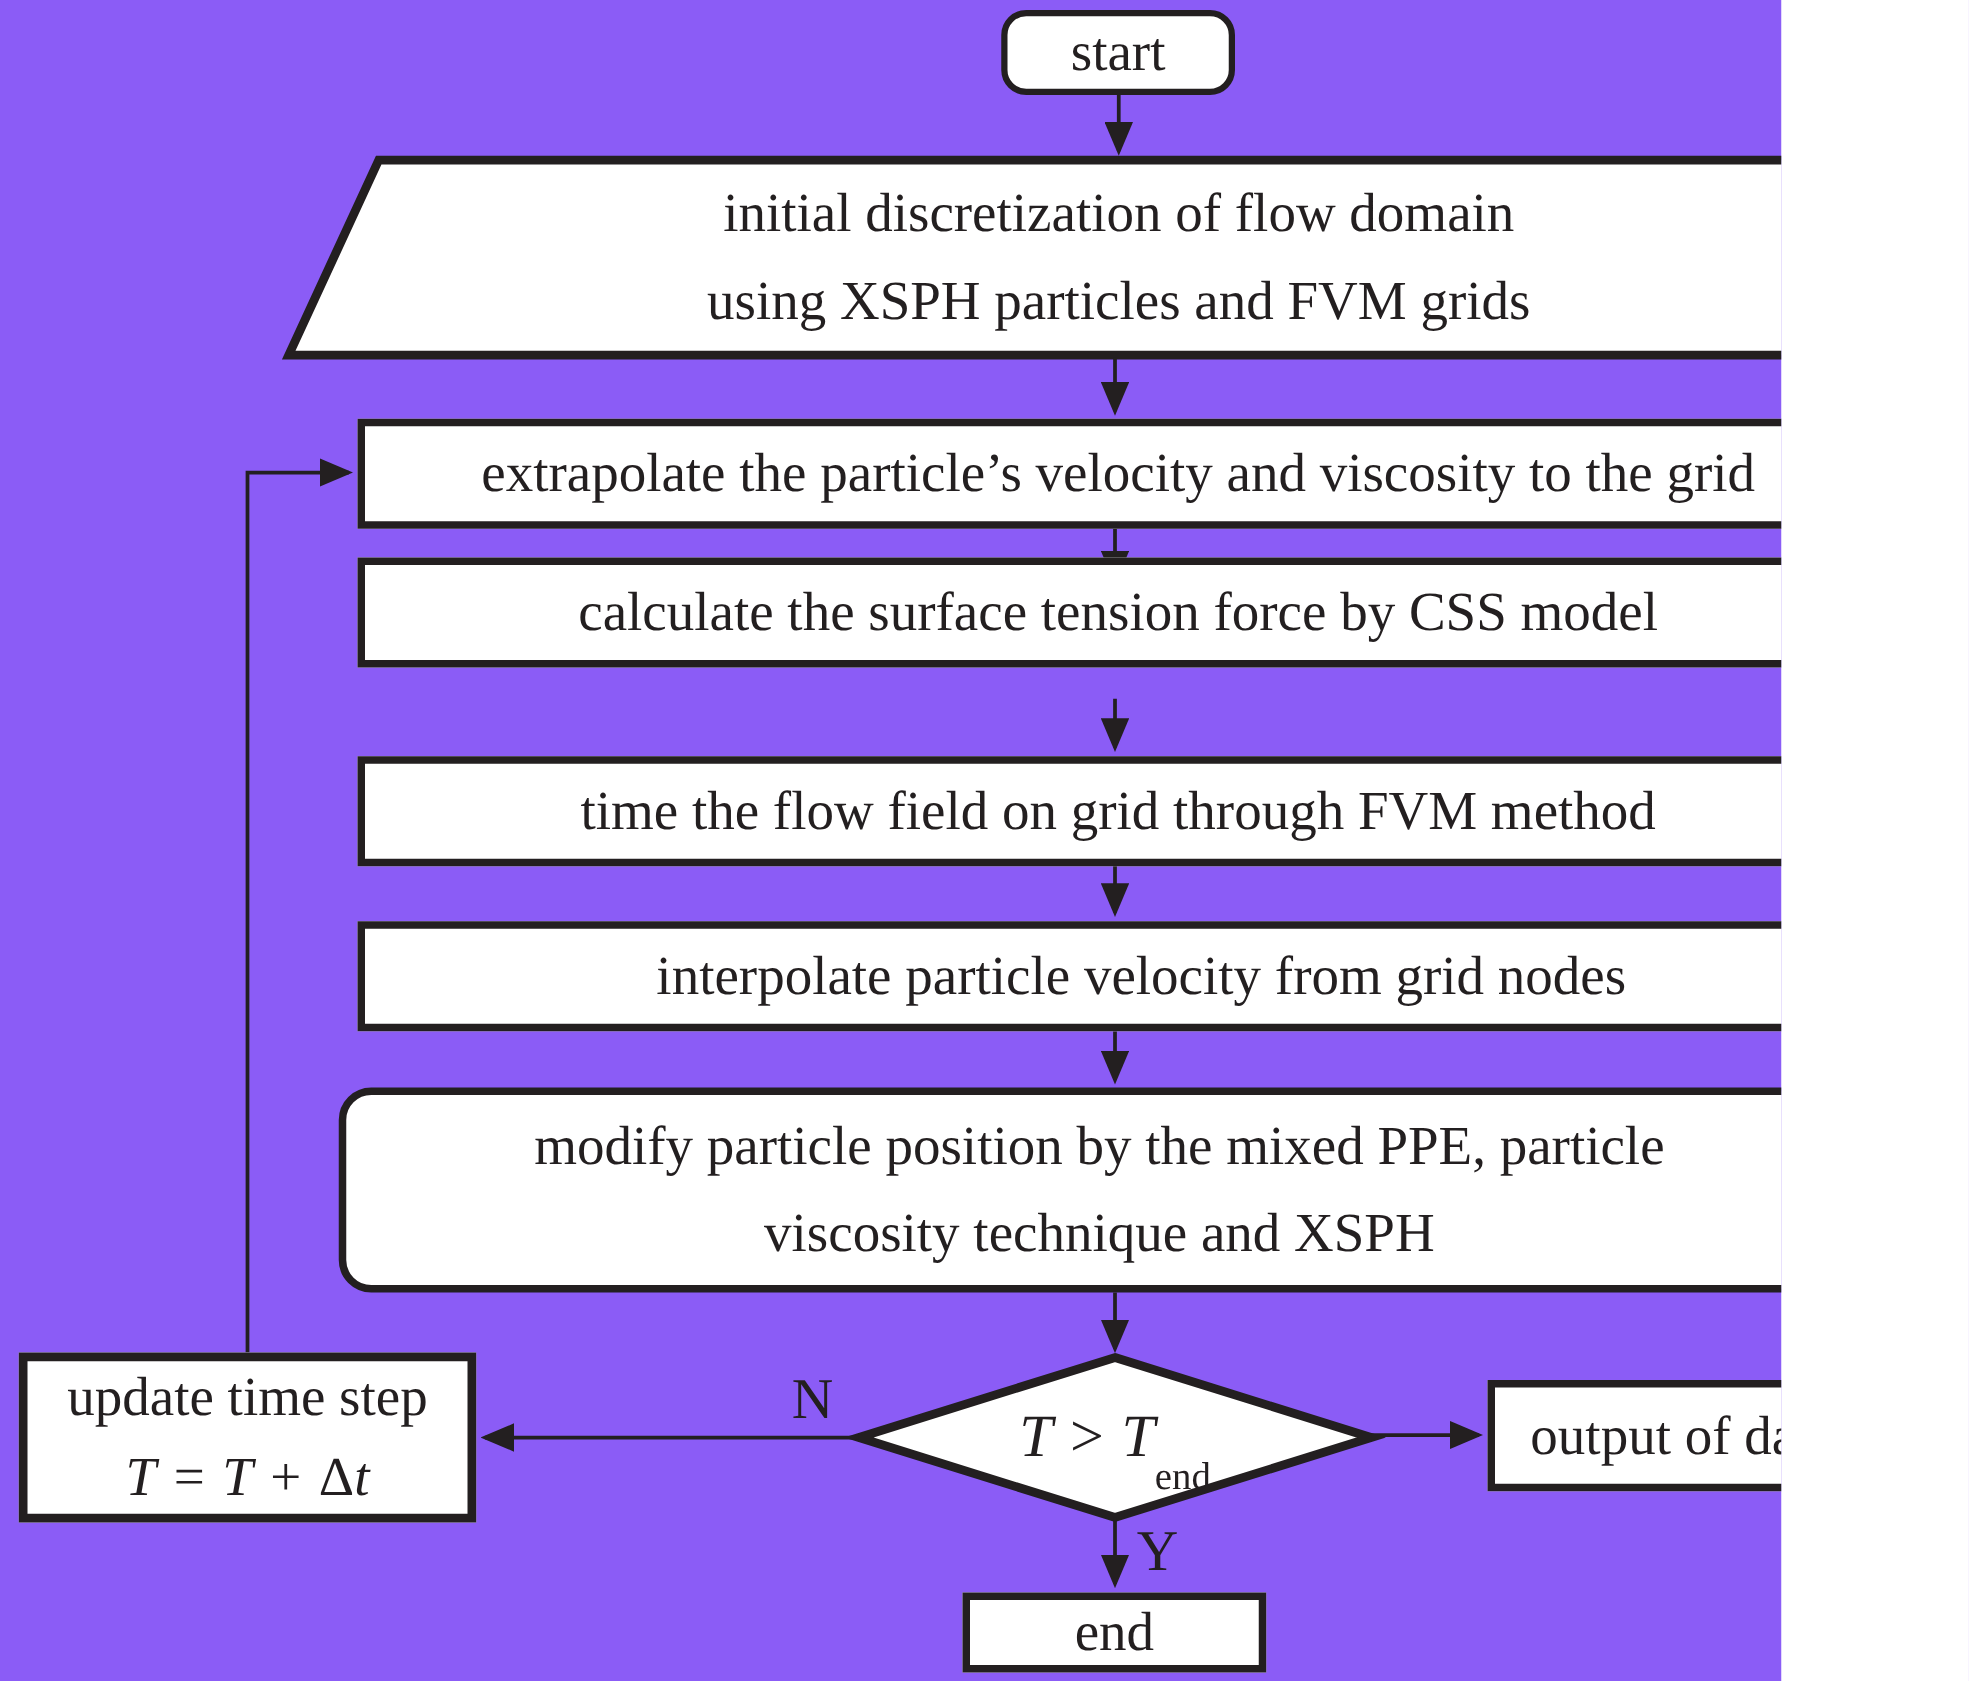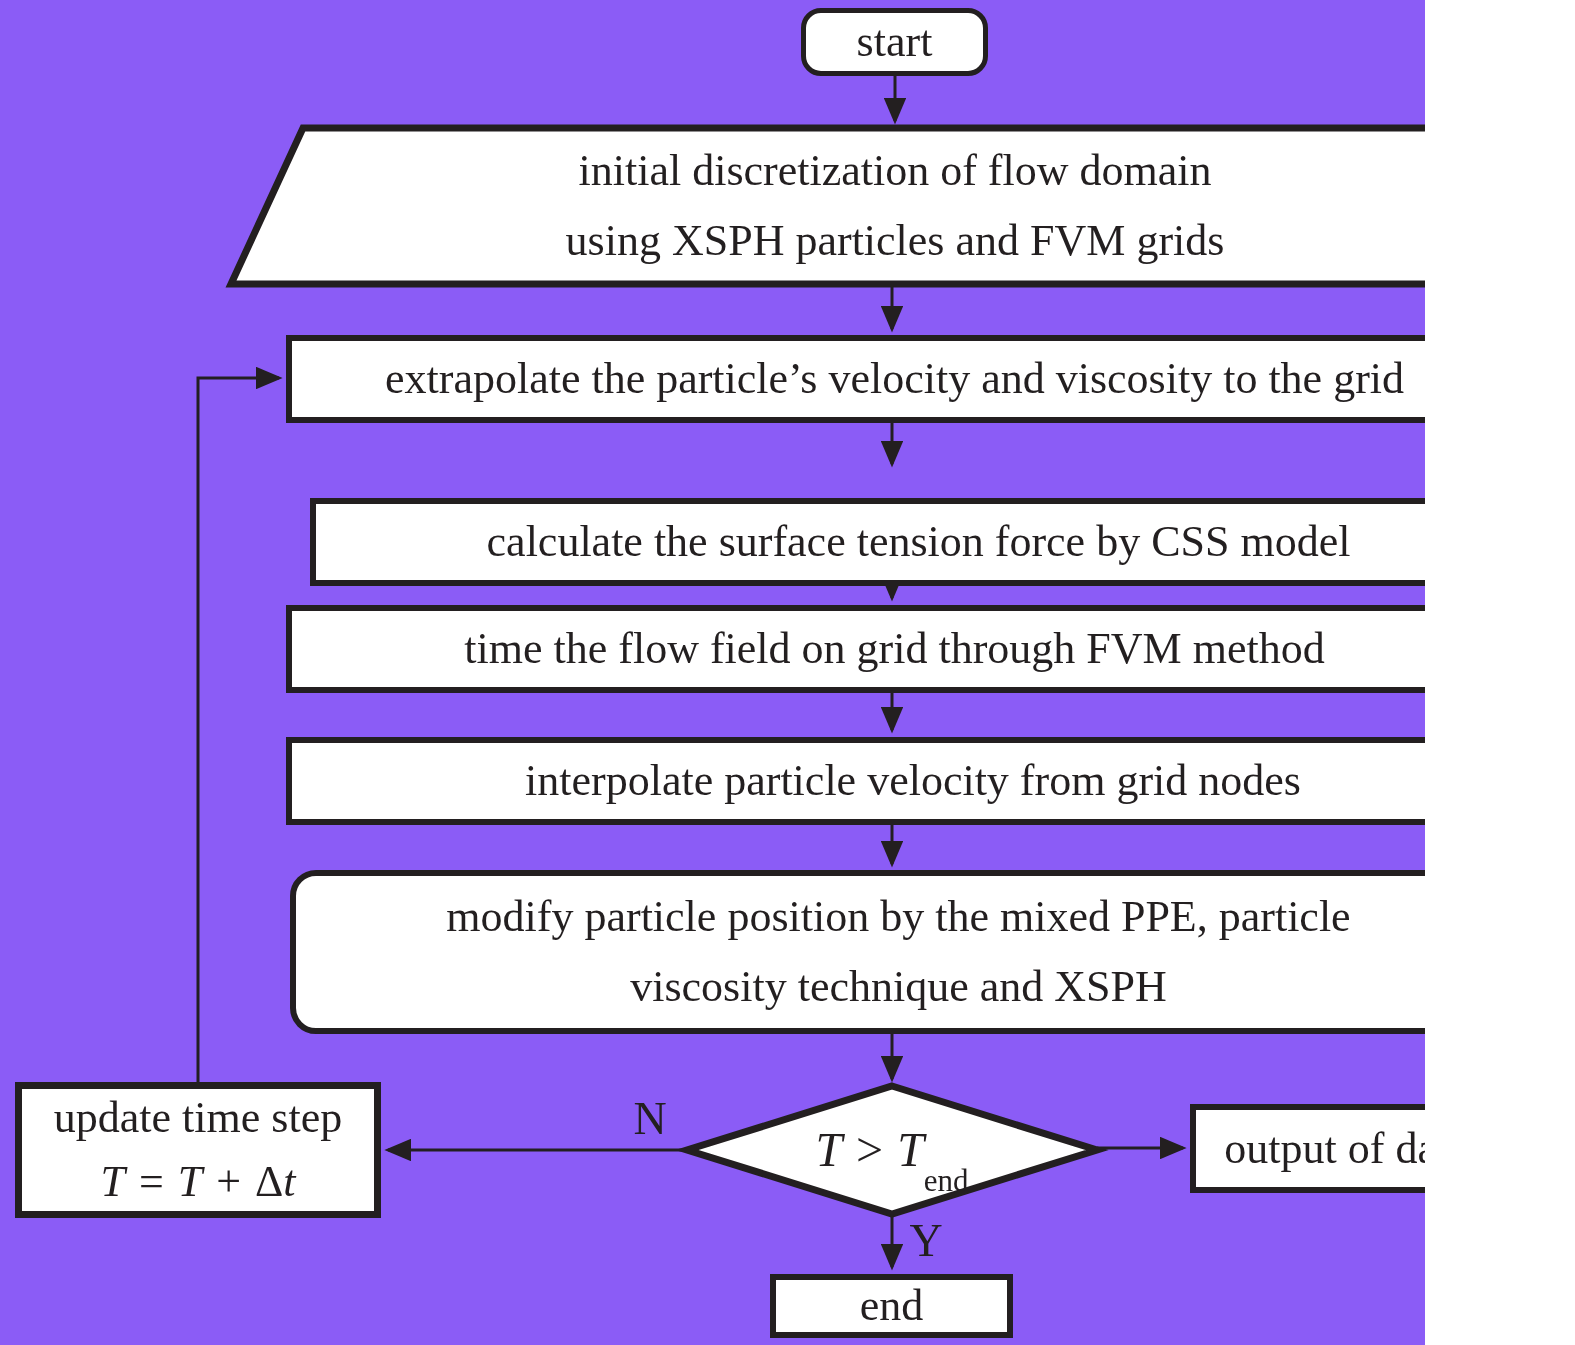--- a/index.html
+++ b/index.html
@@ -65,33 +65,33 @@
 
   <div class="node plain tall" style="left:300px;top:130px;width:1190px;height:152px;">
     <span>initial discretization of flow domain</span>
     <span>using XSPH particles and FVM grids</span>
   </div>
 
   <div class="node b6" style="left:286px;top:335px;width:1217px;height:88px;">
     <span>extrapolate the particle’s velocity and viscosity to the grid</span>
   </div>
 
-  <div class="node b6" style="left:286px;top:498px;width:1217px;height:88px;margin-left:24px;">
+  <div class="node b6" style="left:286px;top:446px;width:1217px;height:88px;">
     <span>calculate the surface tension force by CSS model</span>
   </div>
 
   <div class="node b6" style="left:286px;top:605px;width:1217px;height:88px;">
     <span>time the flow field on grid through FVM method</span>
   </div>
 
   <div class="node b6" style="left:286px;top:737px;width:1217px;height:88px;padding-left:37px;">
     <span>interpolate particle velocity from grid nodes</span>
   </div>
 
-  <div class="node b6 tall" style="left:290px;top:870px;width:1217px;height:164px;border-radius:26px;">
+  <div class="node b6 tall" style="left:271px;top:870px;width:1217px;height:164px;border-radius:26px;">
     <span>modify particle position by the mixed PPE, particle</span>
     <span>viscosity technique and XSPH</span>
   </div>
 
   <div class="node plain row" style="left:742px;top:1114px;width:300px;height:72px;font-size:48px;">
     <span class="it">T</span>
     <span class="op">&gt;</span>
     <span class="it">T</span>
     <span class="sub">end</span>
   </div>

